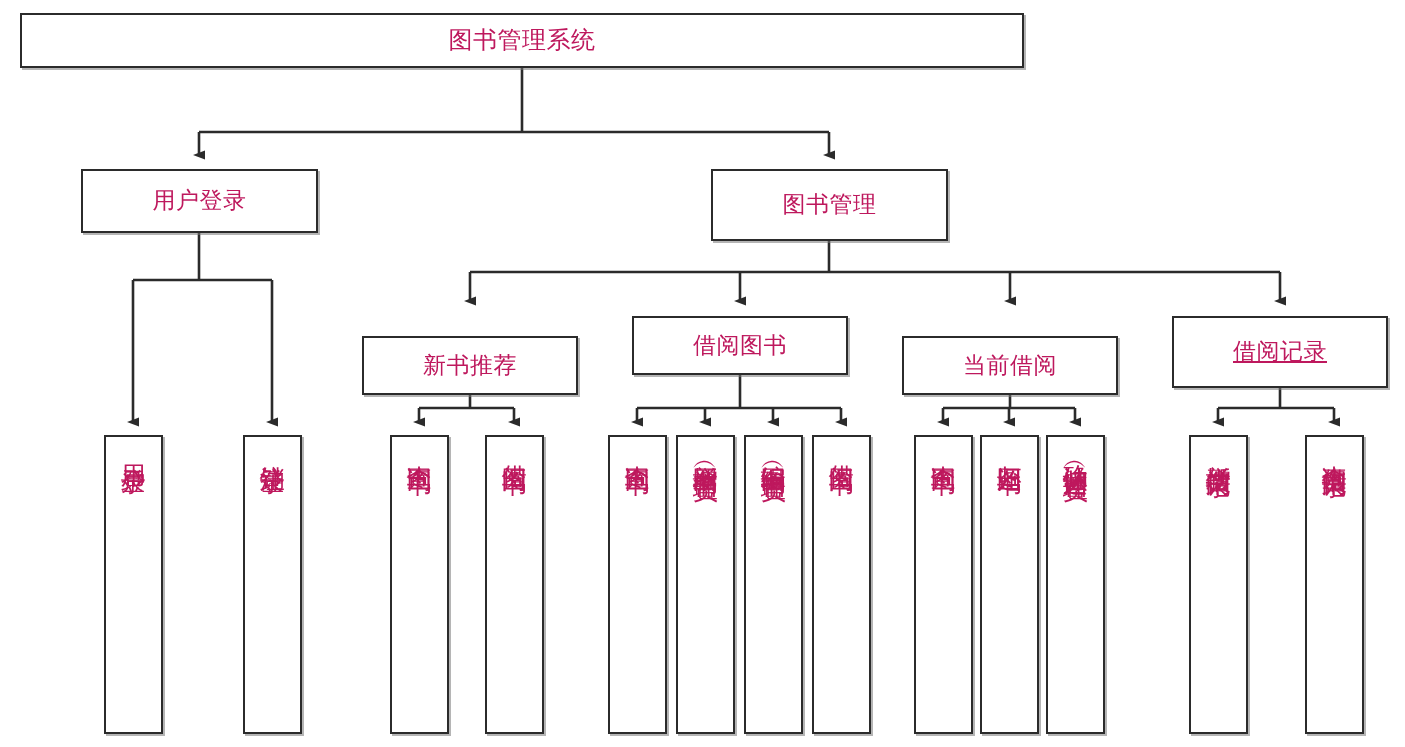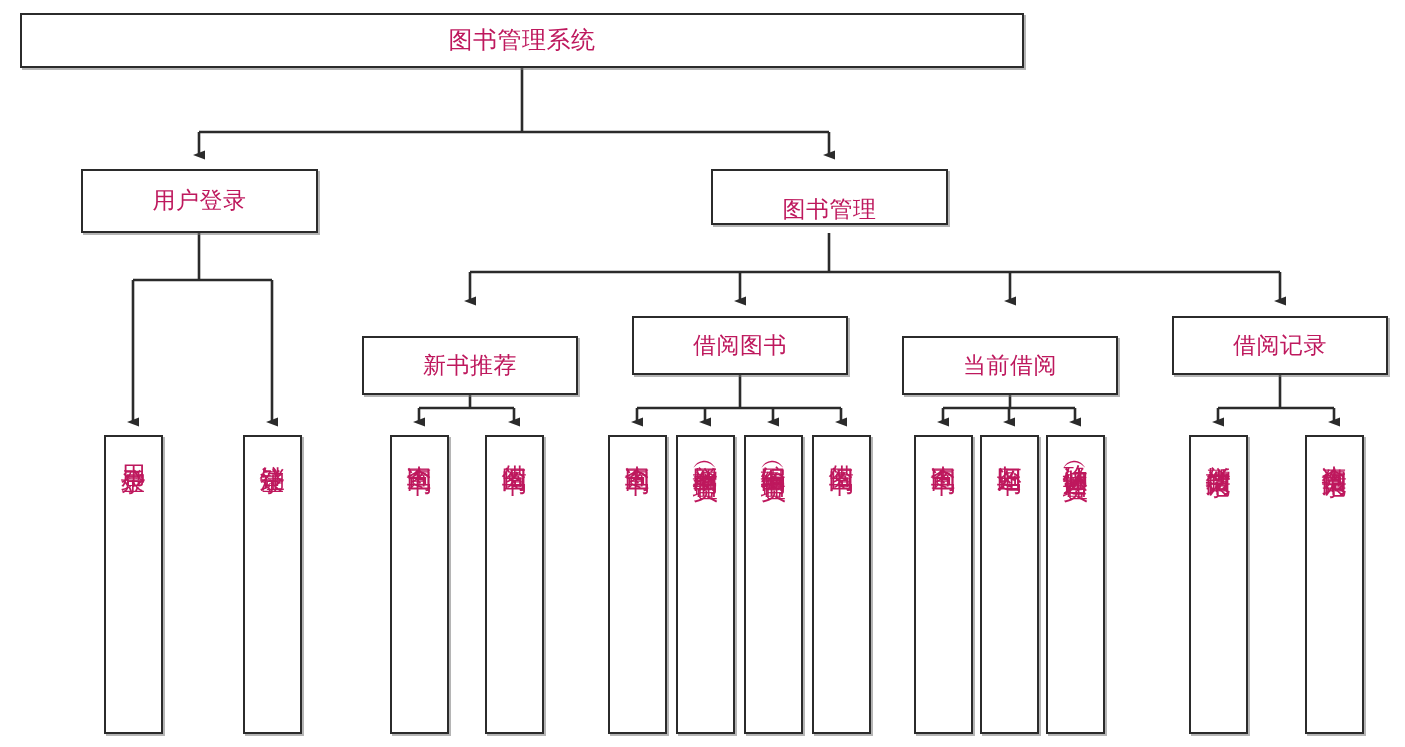--- a/index.html
+++ b/index.html
@@ -128,34 +128,34 @@
     </g>
   </svg>
 
   <div class="node horizontal root" style="left:20px; top:13px; width:1004px; height:55px;">
     <span class="label">图书管理系统</span>
   </div>
 
   <div class="node horizontal" style="left:81px; top:169px; width:237px; height:64px;">
     <span class="label">用户登录</span>
   </div>
-  <div class="node horizontal" style="left:711px; top:169px; width:237px; height:56px;align-items:flex-end;">
+  <div class="node horizontal" style="left:711px; top:169px; width:237px; height:72px;">
     <span class="label">图书管理</span>
   </div>
 
   <div class="node horizontal" style="left:362px; top:316px; width:216px; height:59px;margin-top:20px;">
     <span class="label">新书推荐</span>
   </div>
   <div class="node horizontal" style="left:632px; top:316px; width:216px; height:59px;">
     <span class="label">借阅图书</span>
   </div>
   <div class="node horizontal" style="left:902px; top:316px; width:216px; height:59px;margin-top:20px;">
     <span class="label">当前借阅</span>
   </div>
-  <div class="node horizontal" style="left:1172px; top:316px; width:216px; height:59px;">
+  <div class="node horizontal" style="left:1172px; top:316px; width:216px; height:72px;text-decoration:underline;">
     <span class="label">借阅记录</span>
   </div>
 
   <div class="node vertical" style="left:104px; top:435px; width:59px; height:299px;">
     <span class="label">用户登录</span>
   </div>
   <div class="node vertical" style="left:243px; top:435px; width:59px; height:299px;">
     <span class="label">注销登录</span>
   </div>
 

